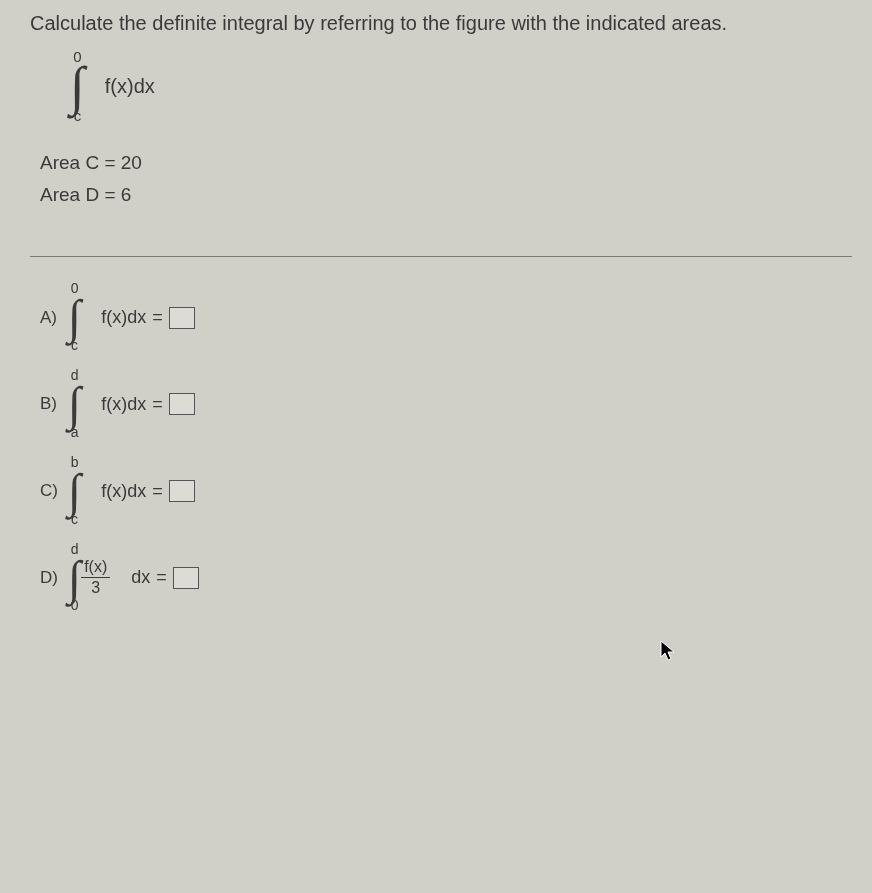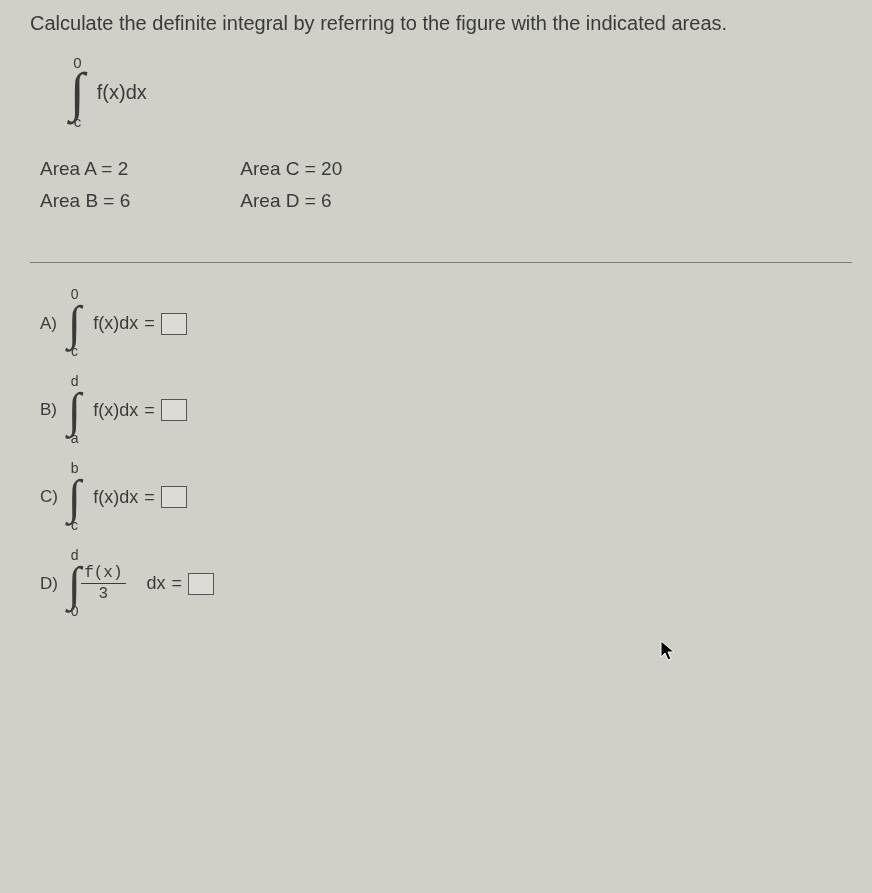--- a/index.html
+++ b/index.html
@@ -12,21 +12,21 @@
     background: #d0cfc8;
     color: #3a3a3a;
     overflow: hidden;
     position: relative;
   }
   .page {
     padding: 12px 20px 20px 30px;
   }
   .prompt {
     font-size: 20px;
-    margin-bottom: 20px;
+    margin-bottom: 14px;
   }
   .integral-block {
     margin-left: 40px;
     margin-bottom: 28px;
     display: flex;
     align-items: center;
   }
   .int {
     display: inline-flex;
     flex-direction: column;
@@ -41,21 +41,21 @@
   .int .sym {
     font-size: 54px;
     line-height: 0.8;
     font-family: "Times New Roman", serif;
     font-weight: normal;
   }
   .int.small .sym { font-size: 48px; line-height: 0.85; }
   .int.small .lim { font-size: 14px; }
   .integrand {
     font-size: 20px;
-    margin-left: 12px;
+    margin-left: 20px;
   }
   .integrand.small { font-size: 18px; }
   .areas {
     margin-left: 10px;
     display: flex;
     gap: 110px;
     font-size: 19px;
     margin-bottom: 40px;
   }
   .areas .col > div { margin-bottom: 10px; }
@@ -86,21 +86,20 @@
     vertical-align: middle;
   }
   .frac {
     display: inline-flex;
     flex-direction: column;
     align-items: center;
     font-size: 16px;
     line-height: 1;
     vertical-align: middle;
     margin-right: 2px;
-    font-family: Liberation Mono, monospace;
   }
   .frac .num { padding: 0 3px 2px 3px; border-bottom: 1px solid #3a3a3a; }
   .frac .den { padding-top: 2px; }
   .cursor {
     position: absolute;
     pointer-events: none;
   }
 </style>
 </head>
 <body>
@@ -112,24 +111,20 @@
   <div class="integral-block">
     <span class="int">
       <span class="lim">0</span>
       <span class="sym">∫</span>
       <span class="lim">c</span>
     </span>
     <span class="integrand">f(x)dx</span>
   </div>
 
   <div class="areas">
-    <div class="col">
-      <div>Area A = 2</div>
-      <div>Area B = 6</div>
-    </div>
     <div class="col">
       <div>Area C = 20</div>
       <div>Area D = 6</div>
     </div>
   </div>
 
   <hr class="divider">
 
   <div class="question">
     <span class="qlabel">A)</span>

